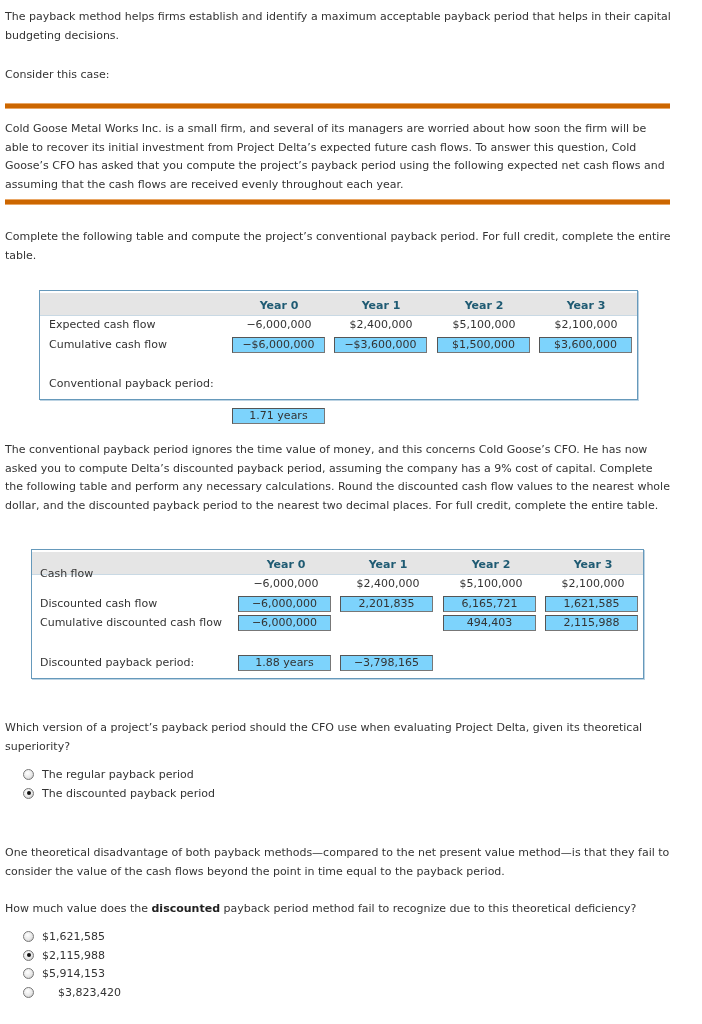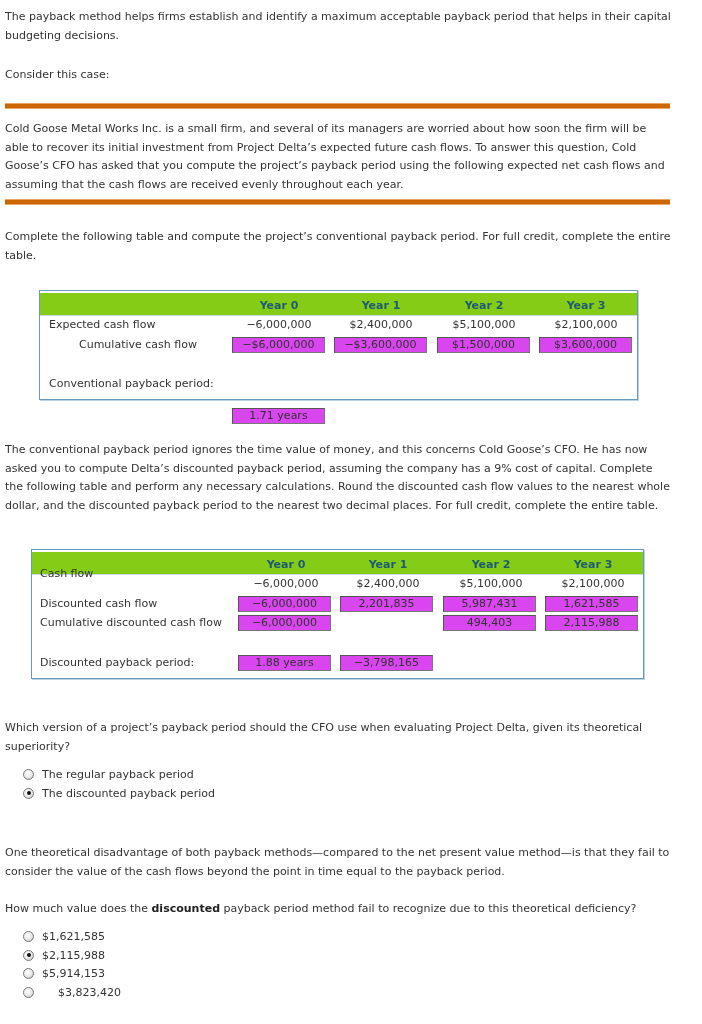--- a/index.html
+++ b/index.html
@@ -3,25 +3,25 @@
 <meta charset="utf-8">
 <style>
   html, body { margin:0; padding:0; background:#ffffff; }
   body {
     width:702px; height:1024px; position:relative; overflow:hidden;
     font-family: "DejaVu Sans", sans-serif; font-size:11px; color:#333333;
   }
   .p { position:absolute; left:5px; width:670px; line-height:18.5px; margin:0; }
   .rule { position:absolute; left:5px; width:665px; height:4px; background:#cc6600; border-top:1px solid #e9a766; border-bottom:1px solid #e9a766; box-sizing:content-box; }
   .tbl { position:absolute; border:1px solid #6699bb; box-shadow: 1px 1px 0 #bcd3e3; background:#fff; }
-  .hdr { position:absolute; left:0; right:0; top:2px; height:22px; background:#84cc16; border-bottom:1px solid #c9d9e4; }
+  .hdr { position:absolute; left:0; right:0; top:2px; height:22px; background:#e5e5e5; border-bottom:1px solid #c9d9e4; }
   .hcell { position:absolute; top:6px; font-weight:bold; color:#1f5b73; text-align:center; font-size:11px; }
   .lbl { position:absolute; font-size:11px; color:#333; white-space:nowrap; }
   .val { position:absolute; text-align:center; font-size:11px; color:#333; }
-  .box { position:absolute; height:14px; border:1px solid #555; border-right-color:#777; border-bottom-color:#777; background:#d946ef; text-align:center; font-size:11px; line-height:14px; color:#333; }
+  .box { position:absolute; height:14px; border:1px solid #555; border-right-color:#777; border-bottom-color:#777; background:#7dd3fc; text-align:center; font-size:11px; line-height:14px; color:#333; }
   .radio-row { position:absolute; left:23px; height:18px; display:flex; align-items:center; }
   .radio { width:11px; height:11px; border-radius:50%; border:1px solid #777; background: radial-gradient(circle at 40% 35%, #ffffff 0%, #e8e8e8 55%, #b5b5b5 100%); position:relative; box-sizing:border-box; margin-right:8px; }
   .radio.on::after { content:""; position:absolute; left:2.5px; top:2.5px; width:4px; height:4px; border-radius:50%; background:#111; }
   .rlabel { font-size:11px; color:#333; }
   b { font-weight:bold; color:#222; }
 </style>
 </head>
 <body>
 
 <p class="p" style="top:8px;">The payback method helps firms establish and identify a maximum acceptable payback period that helps in their capital budgeting decisions.</p>
@@ -41,21 +41,21 @@
     <div class="hcell" style="left:500px; width:92px;">Year 3</div>
   </div>
   <div>
     <div class="lbl" style="left:9px; top:27px;">Expected cash flow</div>
     <div class="val" style="left:193px; width:92px; top:27px;">−6,000,000</div>
     <div class="val" style="left:295px; width:92px; top:27px;">$2,400,000</div>
     <div class="val" style="left:398px; width:92px; top:27px;">$5,100,000</div>
     <div class="val" style="left:500px; width:92px; top:27px;">$2,100,000</div>
   </div>
   <div>
-    <div class="lbl" style="left:9px; top:47px;margin-left:30px;">Cumulative cash flow</div>
+    <div class="lbl" style="left:9px; top:47px;">Cumulative cash flow</div>
     <div class="box" style="left:192px; width:91px; top:46px;">−$6,000,000</div>
     <div class="box" style="left:294px; width:91px; top:46px;text-align:center;">−$3,600,000</div>
     <div class="box" style="left:397px; width:91px; top:46px;">$1,500,000</div>
     <div class="box" style="left:499px; width:91px; top:46px;">$3,600,000</div>
   </div>
   <div class="lbl" style="left:9px; top:86px;">Conventional payback period:</div>
   <div class="box" style="left:192px; width:91px; top:85px;margin-top:32px;">1.71 years</div>
 </div>
 
 <p class="p" style="top:441px; width:665px;">The conventional payback period ignores the time value of money, and this concerns Cold Goose’s CFO. He has now asked you to compute Delta’s discounted payback period, assuming the company has a 9% cost of capital. Complete the following table and perform any necessary calculations. Round the discounted cash flow values to the nearest whole dollar, and the discounted payback period to the nearest two decimal places. For full credit, complete the entire table.</p>
@@ -71,21 +71,21 @@
     <div class="lbl" style="left:8px; top:17px;">Cash flow</div>
     <div class="val" style="left:208px; width:92px; top:27px;">−6,000,000</div>
     <div class="val" style="left:310px; width:92px; top:27px;">$2,400,000</div>
     <div class="val" style="left:413px; width:92px; top:27px;">$5,100,000</div>
     <div class="val" style="left:515px; width:92px; top:27px;">$2,100,000</div>
   </div>
   <div>
     <div class="lbl" style="left:8px; top:47px;">Discounted cash flow</div>
     <div class="box" style="left:206px; width:91px; top:46px;">−6,000,000</div>
     <div class="box" style="left:308px; width:91px; top:46px;">2,201,835</div>
-    <div class="box" style="left:411px; width:91px; top:46px;">5,987,431</div>
+    <div class="box" style="left:411px; width:91px; top:46px;">6,165,721</div>
     <div class="box" style="left:513px; width:91px; top:46px;">1,621,585</div>
   </div>
   <div>
     <div class="lbl" style="left:8px; top:66px;">Cumulative discounted cash flow</div>
     <div class="box" style="left:206px; width:91px; top:65px;">−6,000,000</div>
     <div class="box" style="left:308px; width:91px; top:65px;margin-top:40px;">−3,798,165</div>
     <div class="box" style="left:411px; width:91px; top:65px;">494,403</div>
     <div class="box" style="left:513px; width:91px; top:65px;">2,115,988</div>
   </div>
   <div class="lbl" style="left:8px; top:106px;">Discounted payback period:</div>

